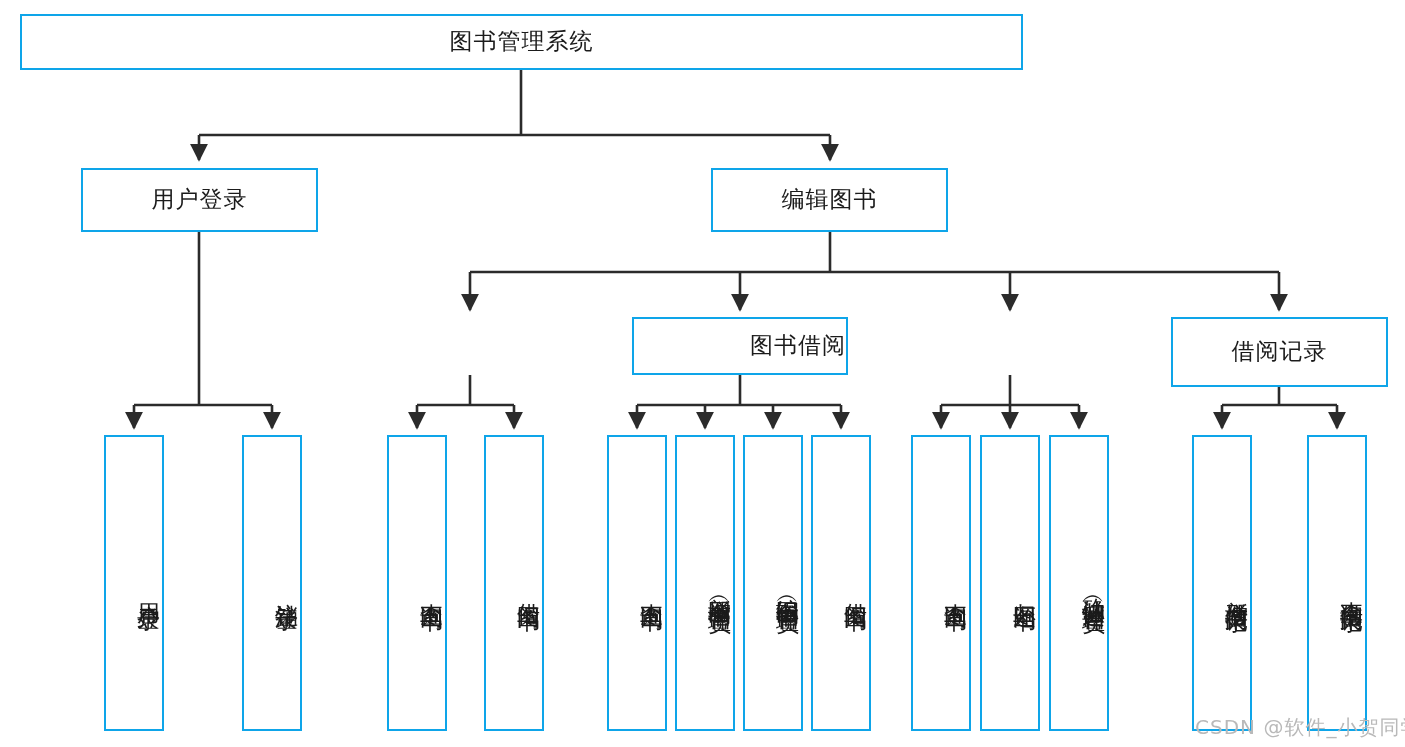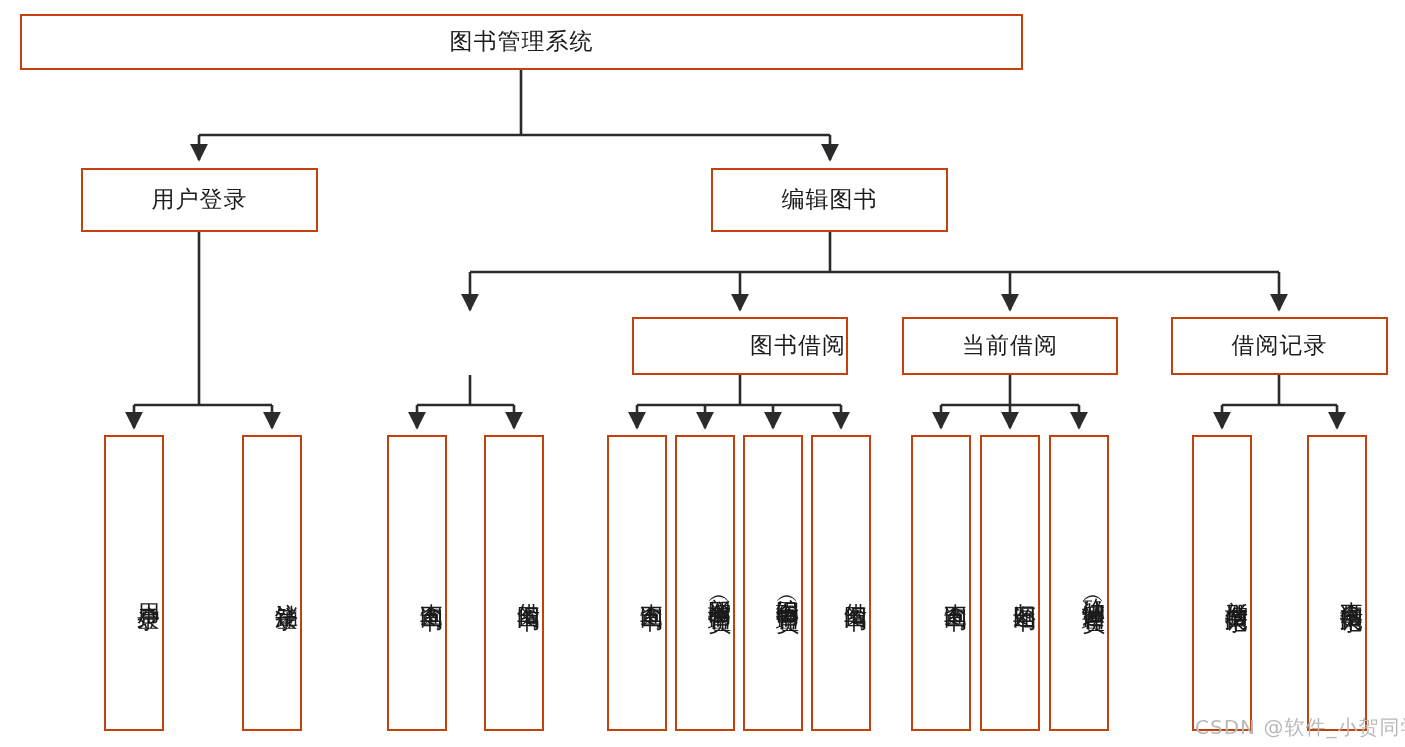--- a/index.html
+++ b/index.html
@@ -18,21 +18,21 @@
   svg.wires {
     position: absolute;
     left: 0;
     top: 0;
     width: 1405px;
     height: 747px;
   }
   .node {
     position: absolute;
     box-sizing: border-box;
-    border: 2px solid #c2410c;
+    border: 2px solid #0ea5e9;
     background: #ffffff;
     display: flex;
     align-items: center;
     justify-content: center;
     color: #1b1b1b;
     line-height: 1.18;
   }
   .node.horiz {
     font-size: 23px;
     letter-spacing: 1px;
@@ -122,24 +122,21 @@
   <div class="node horiz" style="left:81px; top:168px; width:237px; height:64px;">
     <span>用户登录</span>
   </div>
   <div class="node horiz" style="left:711px; top:168px; width:237px; height:64px;">
     <span>编辑图书</span>
   </div>
 
   <div class="node horiz" style="left:632px; top:317px; width:216px; height:58px;justify-content:flex-end;">
     <span>图书借阅</span>
   </div>
-  <div class="node horiz" style="left:902px; top:317px; width:216px; height:58px;">
-    <span>当前借阅</span>
-  </div>
-  <div class="node horiz" style="left:1171px; top:317px; width:217px; height:58px;">
+  <div class="node horiz" style="left:1171px; top:317px; width:217px; height:70px;">
     <span>借阅记录</span>
   </div>
 
   <div class="node vert" style="left:104px; top:435px; width:60px; height:296px;">
     <span class="vtext">用户登录</span>
   </div>
   <div class="node vert" style="left:242px; top:435px; width:60px; height:296px;">
     <span class="vtext">注销登录</span>
   </div>
 

